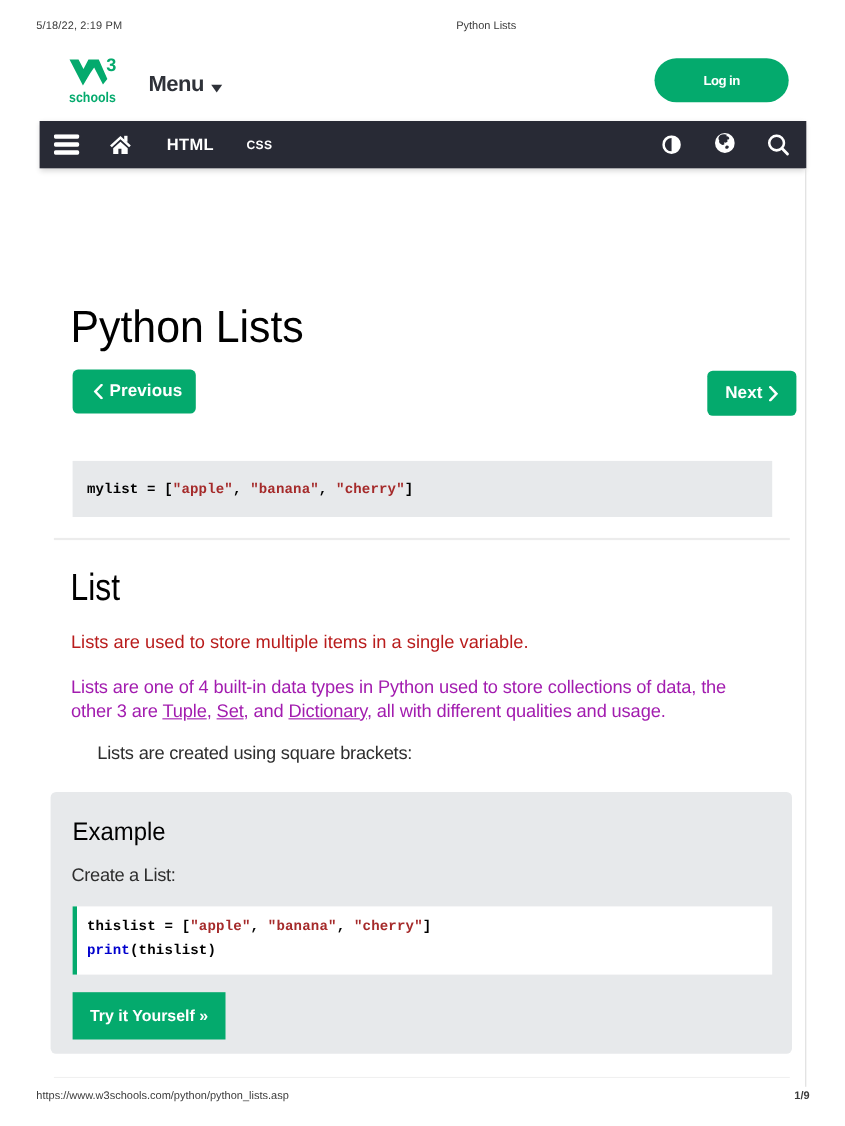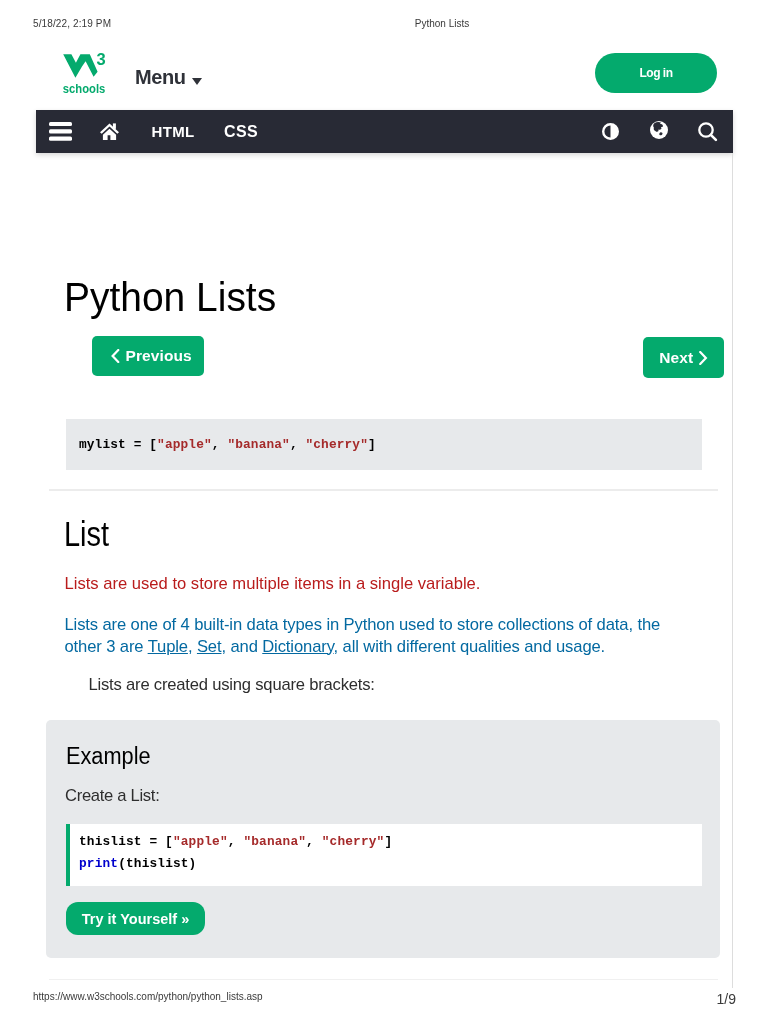--- a/index.html
+++ b/index.html
@@ -33,21 +33,21 @@
     <rect x="0" y="7.3" width="23" height="4.1" rx="1.5" fill="#fff"></rect>
     <rect x="0" y="14.6" width="23" height="4.1" rx="1.5" fill="#fff"></rect>
   </svg>
 
   <svg class="abs" style="left:64px; top:13px;" width="19" height="17" viewBox="0 0 19 17">
     <rect x="12.9" y="0.4" width="3" height="5.5" fill="#fff"></rect>
     <path fill="#fff" d="M0 9.3 L9.5 0.6 L19 9.3 L17.3 10.8 L9.5 3.6 L1.7 10.8 Z"></path>
     <path fill="#fff" d="M2.9 11.8 L9.5 5.8 L16.1 11.8 L16.1 17 L10.4 17 L10.4 12.3 L7.6 12.3 L7.6 17 L2.9 17 Z"></path>
   </svg>
   <div class="abs" style="left:115.5px; top:0; height:43px; display:flex; align-items:center; color:#fff; font-weight:bold; font-size:15px; letter-spacing:0.35px;">HTML</div>
-  <div class="abs" style="left:188px; top:0; height:43px; display:flex; align-items:center; color:#fff; font-weight:bold; font-size:16px; letter-spacing:0.35px;">CSS</div>
+  <div class="abs" style="left:188px; top:0; height:43px; display:flex; align-items:center; color:#fff; font-weight:bold; font-size:11px; letter-spacing:0.35px;">CSS</div>
 
   <svg class="abs" style="left:566px; top:13px;" width="17" height="17" viewBox="0 0 17 17">
     <circle cx="8.5" cy="8.5" r="7.3" fill="none" stroke="#fff" stroke-width="2.4"></circle>
     <path d="M8.5 1 A7.5 7.5 0 0 1 8.5 16 Z" fill="#fff"></path>
   </svg>
 
   <svg class="abs" style="left:613.5px; top:11px;" width="18" height="18" viewBox="0 0 24 24">
     <circle cx="12" cy="12" r="12" fill="#fff"></circle>
     <path fill="#282A35" d="M6.2 2.6 C8.5 1.2 12.5 1.0 14.8 2.2 L13.2 3.6 L15.8 4.2 C17.2 5.2 17.6 6.4 17.0 7.6 L14.6 8.2 L15.4 10.0 C14.2 11.6 12.4 12.2 11.0 11.2 L11.4 13.4 C10.2 14.8 8.2 14.6 7.2 13.2 C5.4 12.6 4.4 10.8 5.2 9.0 C3.6 7.0 4.0 4.2 6.2 2.6 Z"></path>
     <path fill="#282A35" d="M13.6 15.2 C15.6 14.6 17.2 15.8 16.6 17.4 C16.0 19.0 14.0 19.6 12.8 18.6 C12.0 17.6 12.4 15.8 13.6 15.2 Z"></path>
@@ -56,44 +56,44 @@
   <svg class="abs" style="left:662px; top:11.5px;" width="20" height="20" viewBox="0 0 20 20">
     <circle cx="8" cy="8" r="6.7" fill="none" stroke="#fff" stroke-width="2.3"></circle>
     <line x1="12.8" y1="12.8" x2="17.9" y2="17.9" stroke="#fff" stroke-width="2.6" stroke-linecap="round"></line>
   </svg>
 </div>
 
 <div class="abs" style="left:732px; top:153px; width:1px; height:835px; background:#ddd;"></div>
 
 <div class="abs" style="left:64px; top:274px; font-size:41px; color:#000; transform:scaleX(0.95); transform-origin:left;">Python Lists</div>
 
-<div class="btn" style="left:66px; top:336px; width:112px; height:40px; font-size:15.5px; letter-spacing:0.1px; justify-content:flex-start; padding-left:19px;margin-left:26px;"><svg width="8.5" height="14" viewBox="0 0 8.5 14" style="margin-right:6px;">
+<div class="btn" style="left:66px; top:336px; width:112px; height:40px; font-size:15.5px; letter-spacing:0.1px; justify-content:flex-start; padding-left:19px;"><svg width="8.5" height="14" viewBox="0 0 8.5 14" style="margin-right:6px;">
       <path d="M7.3 1 L1.6 7 L7.3 13" stroke="#fff" stroke-width="2.2" fill="none" stroke-linecap="round"></path>
     </svg>Previous</div>
 <div class="btn" style="left:620px; top:337px; width:81px; height:41px; font-size:15.5px; letter-spacing:0.1px;margin-left:23px;">Next<svg width="8.5" height="14" viewBox="0 0 8.5 14" style="margin-left:6px;">
       <path d="M1.2 1 L6.9 7 L1.2 13" stroke="#fff" stroke-width="2.2" fill="none" stroke-linecap="round"></path>
     </svg></div>
 
 <div class="abs" style="left:66px; top:419px; width:636px; height:51px; background:#E7E9EB;">
   <div class="mono abs" style="left:13px; top:18px; font-size:12.8px; letter-spacing:0.13px; color:#000;">mylist = [<span style="color:#A52A2A">"apple"</span>, <span style="color:#A52A2A">"banana"</span>, <span style="color:#A52A2A">"cherry"</span>]</div>
 </div>
 
 <div class="abs" style="left:49px; top:489px; width:669px; height:2px; background:#ececec;"></div>
 
 <div class="abs" style="left:64px; top:515px; font-size:34.5px; color:#000; transform:scaleX(0.84); transform-origin:left;">List</div>
 
 <div class="abs" style="left:64.5px; top:574px; font-size:16.6px; color:#b91c1c;">Lists are used to store multiple items in a single variable.</div>
-<div class="abs" style="left:64.5px; top:613.5px; font-size:16.6px; letter-spacing:-0.12px; color:#0369a1; line-height:22px;">Lists are one of 4 built-in data types in Python used to store collections of data, the<br>other 3 are <u>Tuple</u>, <u>Set</u>, and <u>Dictionary</u>, all with different qualities and usage.</div>
+<div class="abs" style="left:64.5px; top:613.5px; font-size:16.6px; letter-spacing:-0.12px; color:#a21caf; line-height:22px;">Lists are one of 4 built-in data types in Python used to store collections of data, the<br>other 3 are <u>Tuple</u>, <u>Set</u>, and <u>Dictionary</u>, all with different qualities and usage.</div>
 <div class="abs" style="left:64.5px; top:674.5px; font-size:16.6px; letter-spacing:-0.2px; color:#2e2e2e;margin-left:24px;">Lists are created using square brackets:</div>
 
 <div class="abs" style="left:46px; top:720px; width:674px; height:238px; background:#E7E9EB; border-radius:5px;">
   <div class="abs" style="left:19.7px; top:22.5px; font-size:23px; color:#000; transform:scaleX(0.945); transform-origin:left;">Example</div>
   <div class="abs" style="left:19px; top:66px; font-size:16.6px; letter-spacing:-0.3px; color:#2e2e2e;">Create a List:</div>
   <div class="abs" style="left:20px; top:104px; width:636px; height:61.5px; background:#fff; border-left:4px solid #04AA6D;">
     <div class="mono abs" style="left:9px; top:7px; font-size:12.8px; letter-spacing:0.15px; line-height:22px; color:#000;">thislist = [<span style="color:#A52A2A">"apple"</span>, <span style="color:#A52A2A">"banana"</span>, <span style="color:#A52A2A">"cherry"</span>]<br><span style="color:#0000CD">print</span>(thislist)</div>
   </div>
-  <div class="btn" style="left:20px; top:182px; width:139px; height:33px; font-size:14.5px; border-radius:12px;">Try it Yourself »</div>
+  <div class="btn" style="left:20px; top:182px; width:139px; height:43px; font-size:14.5px; border-radius:0;">Try it Yourself »</div>
 </div>
 
 <div class="abs" style="left:49px; top:979px; width:669px; height:1px; background:#f0f0f0;"></div>
 
 <div class="abs" style="left:33px; top:991px; font-size:10px; color:#3a3a3a;">https://www.w3schools.com/python/python_lists.asp</div>
-<div class="abs" style="right:32px; top:991px; font-size:14px; color:#3a3a3a;">1/9</div>
+<div class="abs" style="right:32px; top:991px; font-size:10px; color:#3a3a3a;font-weight:bold;">1/9</div>
 
 </body></html>

